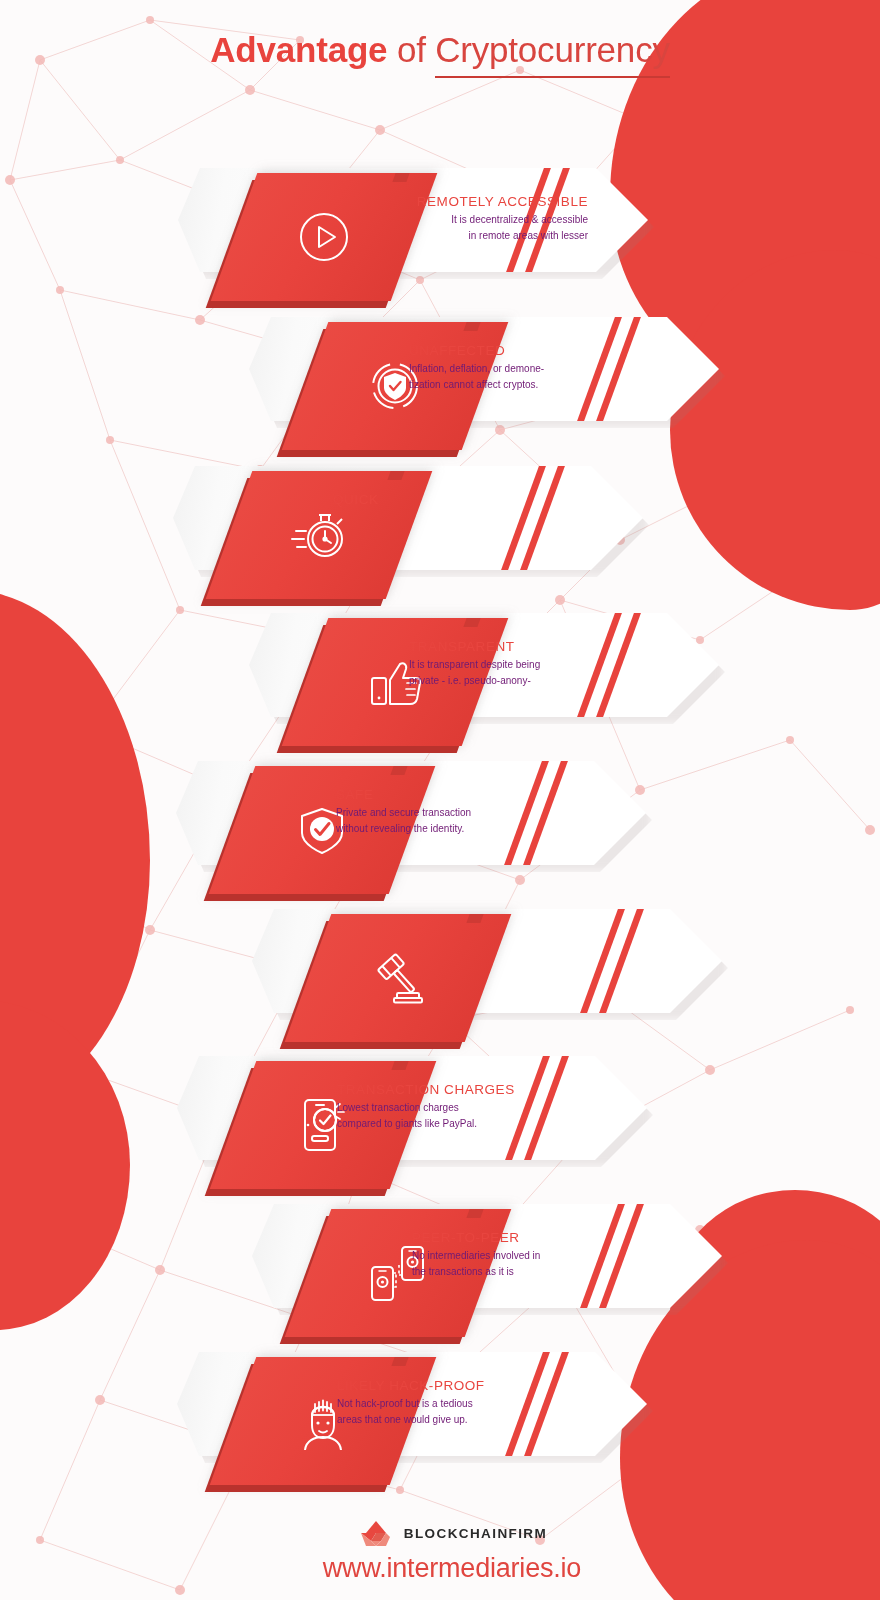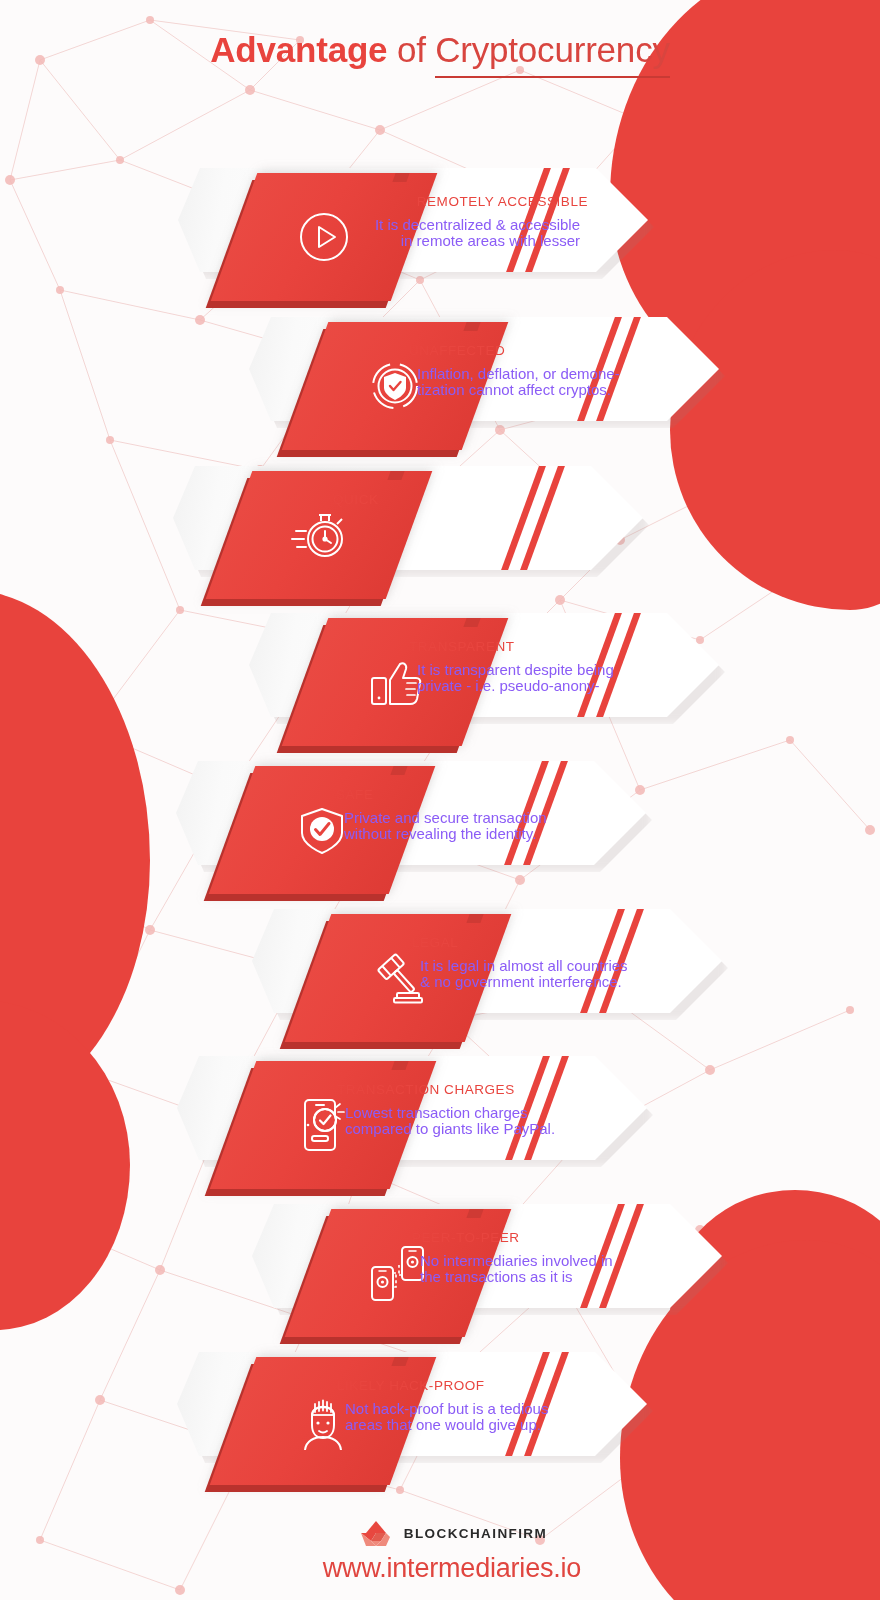--- a/index.html
+++ b/index.html
@@ -149,24 +149,24 @@
   }
   .r-title{
     font-size:13.5px;
     font-weight:normal;
     letter-spacing:0.55px;
     color:#e8453f;
     margin:0 0 3px 0;
     white-space:nowrap;
   }
   .r-desc{
-    font-size:15px;
+    font-size:10px;
     line-height:15.5px;
-    color:#8b5cf6;
-    margin:8px;
+    color:#701a75;
+    margin:0;
   }
 
   
   .footer{
     position:absolute;left:0;bottom:16px;width:880px;
     text-align:center;z-index:6;margin-left:12px;
   }
   .logo-line{
     display:flex;align-items:center;justify-content:center;
     gap:9px;margin-bottom:6px;
@@ -461,27 +461,20 @@
           <svg width="62" height="60" viewBox="0 0 62 60" fill="none" stroke="#ffffff" stroke-width="2">
       <g transform="rotate(-42 31 28)">
         <rect x="20" y="10" width="24" height="13" rx="2"></rect>
         <path d="M26 10 v13 M38 10 v13"></path>
         <rect x="29.5" y="23" width="5" height="26" rx="2"></rect>
       </g>
       <rect x="30" y="45" width="22" height="5" rx="1.3"></rect>
       <rect x="27" y="50" width="28" height="4.5" rx="1.3"></rect>
     </svg>
         </div>
-    <div class="txt">
-      <p class="r-title">LEGAL</p>
-      <p class="r-desc">
-        <span>It is legal in almost all countries</span><br>
-        <span>&amp; no government interference.</span>
-      </p>
-    </div>
       </div>
       <div class="row" style="top: 1204px; left: 252px;">
     <div class="card-shadow"></div>
     <div class="card"></div>
     <div class="stripes">
       <div class="stripe s1"></div>
       <div class="stripe s2"></div>
     </div>
     <div class="tab-shadow"></div>
     <div class="tab-dark"></div>

